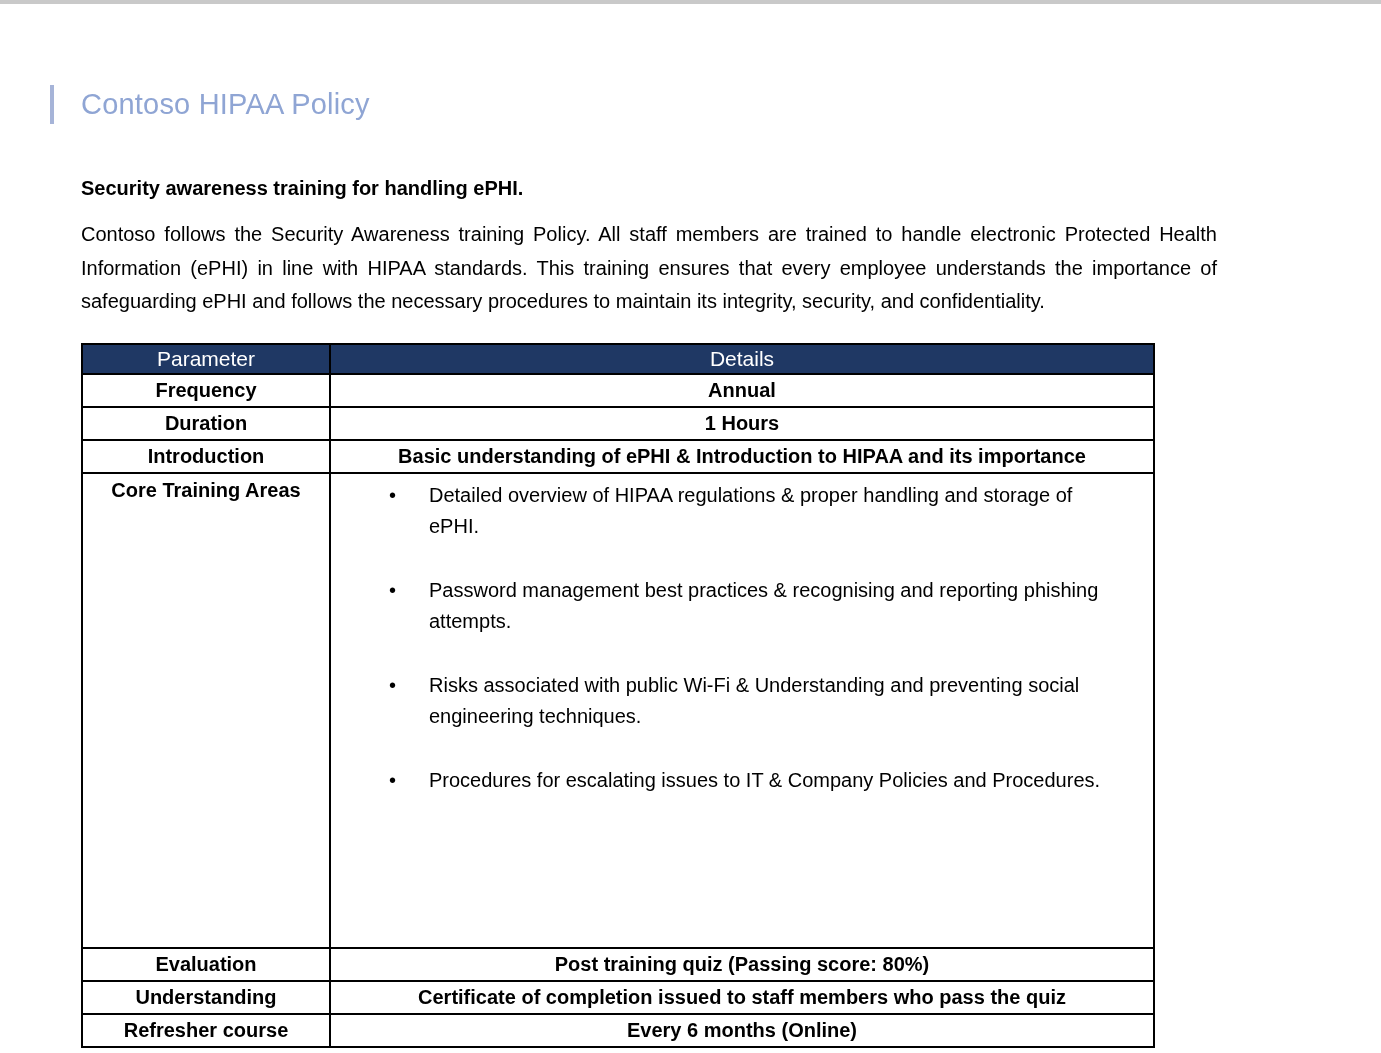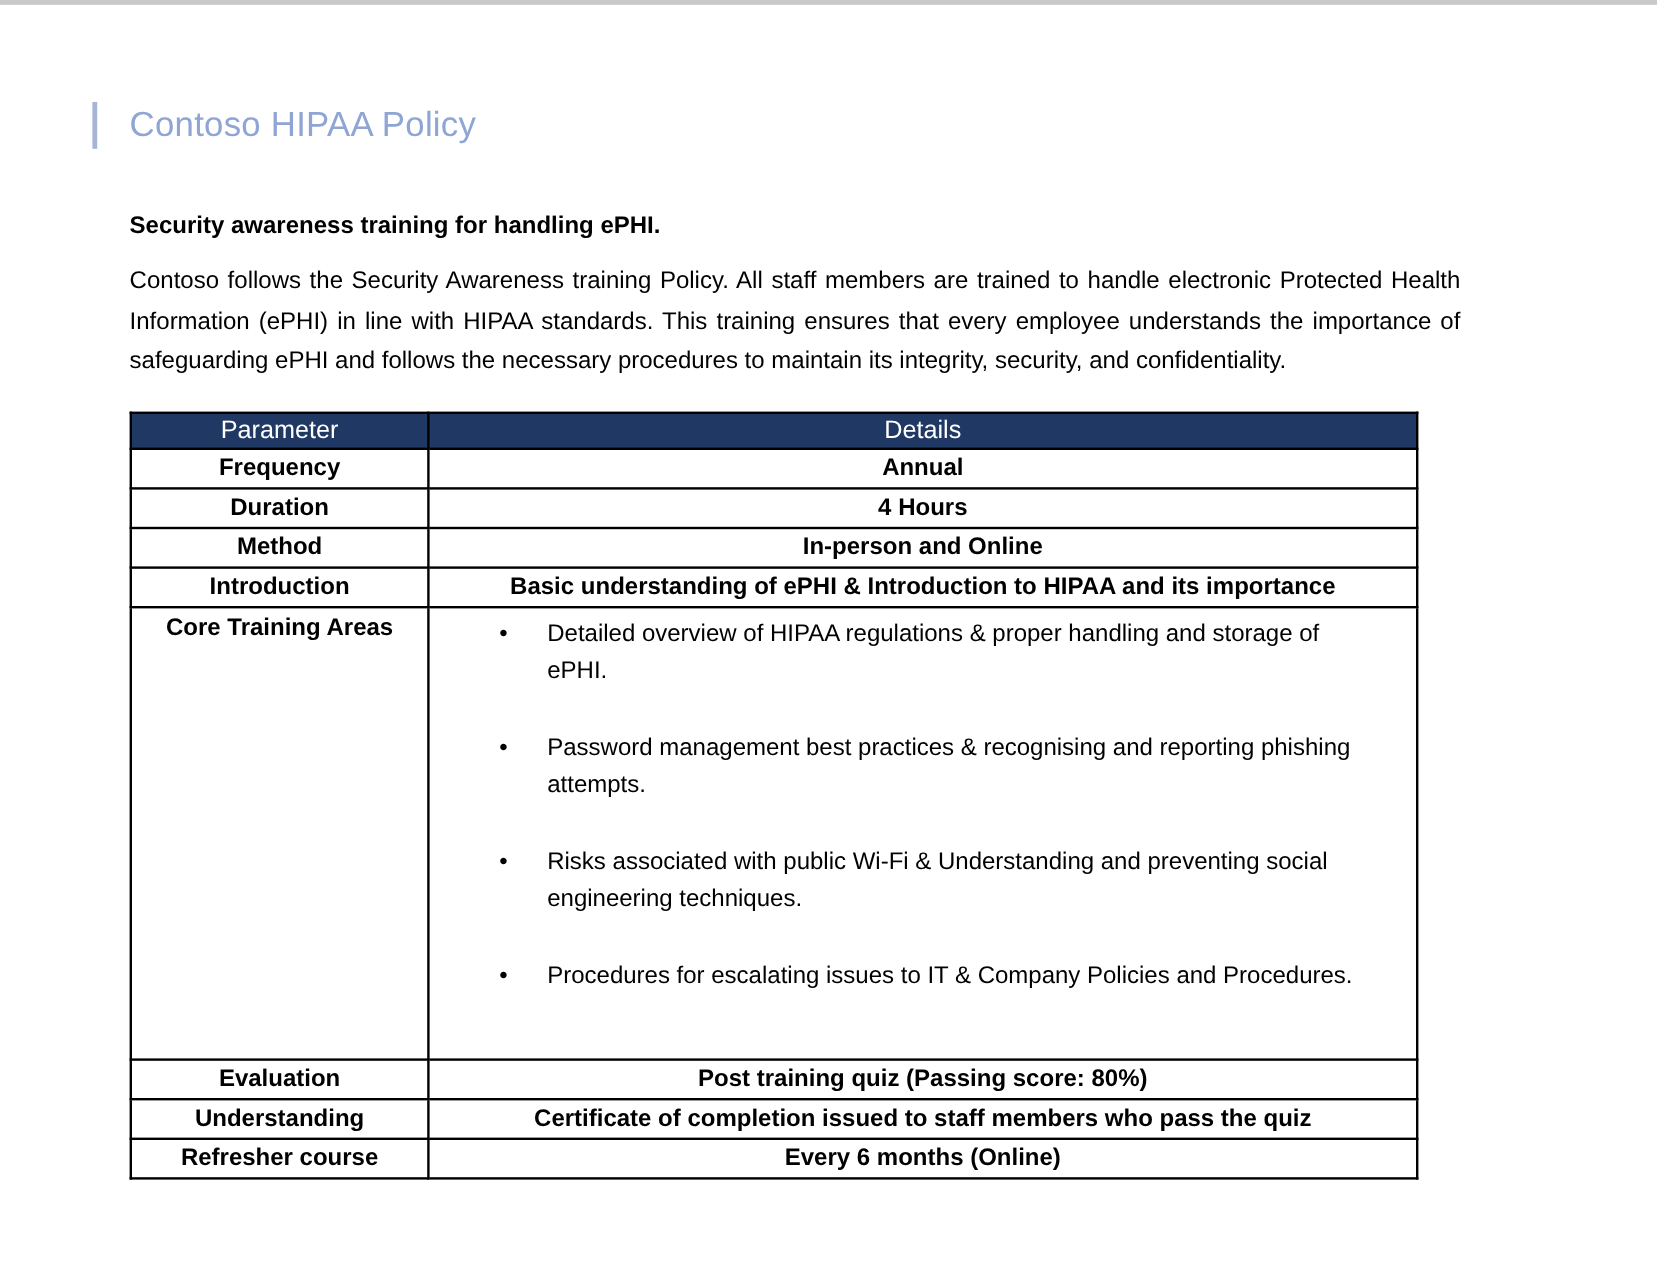--- a/index.html
+++ b/index.html
@@ -24,21 +24,21 @@
     font-family: "Liberation Sans", sans-serif;
     color: var(--body-text);
     overflow: hidden;
   }
   .top-rule {
     width: 100%;
     height: 4px;
     background: var(--top-rule);
   }
   .content {
-    padding-left: 108px;
+    padding-left: 81px;
     padding-right: 143px;
   }
   .doc-title-wrap {
     position: relative;
     margin-top: 80px;
     height: 40px;
   }
   .doc-title-bar {
     position: absolute;
     left: -31px;
@@ -91,21 +91,21 @@
     font-weight: bold;
     text-align: center;
     vertical-align: middle;
     margin-left: 37px;
   }
   td.details-cell {
     text-align: center;
     vertical-align: middle;
     font-weight: bold;
   }
-  tr.big-row td { height: 377px; }
+  tr.big-row td { height: 475px; }
   td.param-cell.top-align {
     vertical-align: top;
     padding-top: 5px;
   }
   td.bullets-cell {
     vertical-align: top;
     text-align: left;
     padding: 6px 30px 6px 0;
   }
   ul.bullet-list {
@@ -152,25 +152,21 @@
         <th>Details</th>
       </tr>
     </thead>
     <tbody>
       <tr>
         <td class="param-cell">Frequency</td>
         <td class="details-cell">Annual</td>
       </tr>
       <tr>
         <td class="param-cell">Duration</td>
-        <td class="details-cell">4 Hours</td>
-      </tr>
-      <tr>
-        <td class="param-cell">Method</td>
-        <td class="details-cell">In-person and Online</td>
+        <td class="details-cell">1 Hours</td>
       </tr>
       <tr>
         <td class="param-cell">Introduction</td>
         <td class="details-cell">Basic understanding of ePHI &amp; Introduction to HIPAA and its importance</td>
       </tr>
       <tr class="big-row">
         <td class="param-cell top-align">Core Training Areas</td>
         <td class="bullets-cell">
           <ul class="bullet-list">
             <li><span class="bullet-glyph">•</span><span>Detailed overview of HIPAA regulations &amp; proper handling and storage of ePHI.</span></li>

